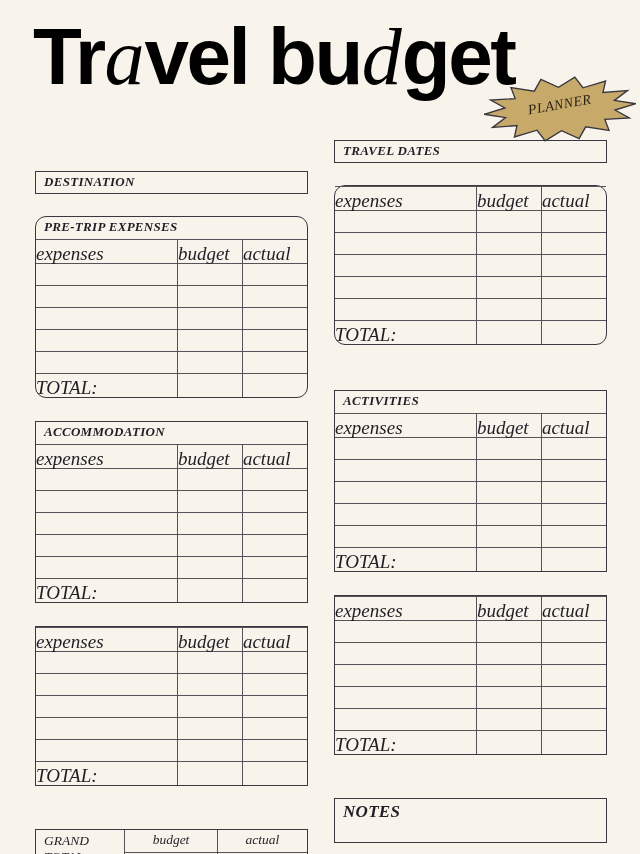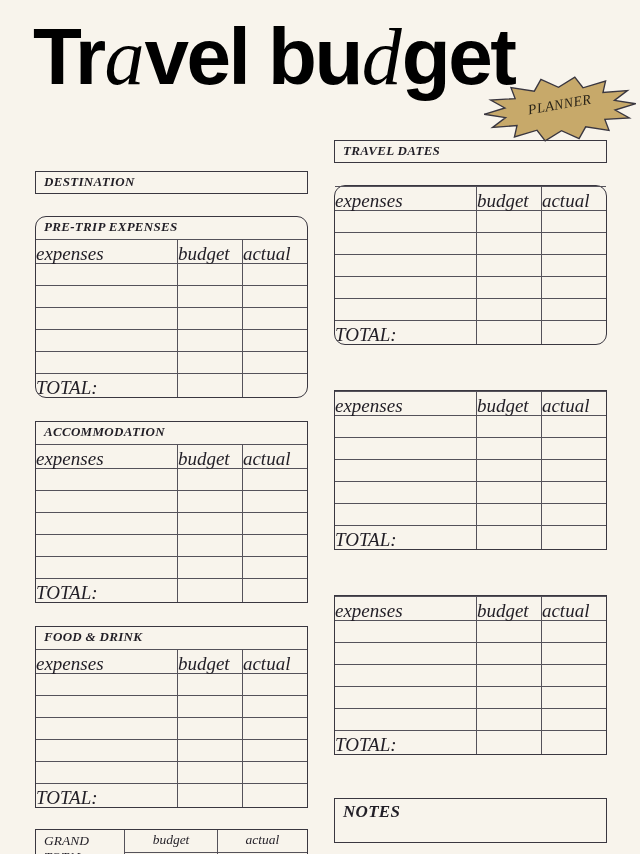--- a/index.html
+++ b/index.html
@@ -205,21 +205,20 @@
       <div class="cell c-act"></div>
     </div>
   <div class="row row-total">
     <div class="cell c-exp">TOTAL:</div>
     <div class="cell c-bud"></div>
     <div class="cell c-act"></div>
   </div>
 </div>
 
 <div class="block col-left etable t-top3">
-  <div class="t-title">FOOD &amp; DRINK</div>
   <div class="row row-header">
     <div class="cell c-exp">expenses</div>
     <div class="cell c-bud">budget</div>
     <div class="cell c-act">actual</div>
   </div>
   <div class="row row-data">
       <div class="cell c-exp"></div>
       <div class="cell c-bud"></div>
       <div class="cell c-act"></div>
     </div>
@@ -282,20 +281,21 @@
       <div class="cell c-act"></div>
     </div>
   <div class="row row-total">
     <div class="cell c-exp">TOTAL:</div>
     <div class="cell c-bud"></div>
     <div class="cell c-act"></div>
   </div>
 </div>
 
 <div class="block col-right etable t-top2">
+  <div class="t-title">ACTIVITIES</div>
   <div class="row row-header">
     <div class="cell c-exp">expenses</div>
     <div class="cell c-bud">budget</div>
     <div class="cell c-act">actual</div>
   </div>
   <div class="row row-data">
       <div class="cell c-exp"></div>
       <div class="cell c-bud"></div>
       <div class="cell c-act"></div>
     </div>

